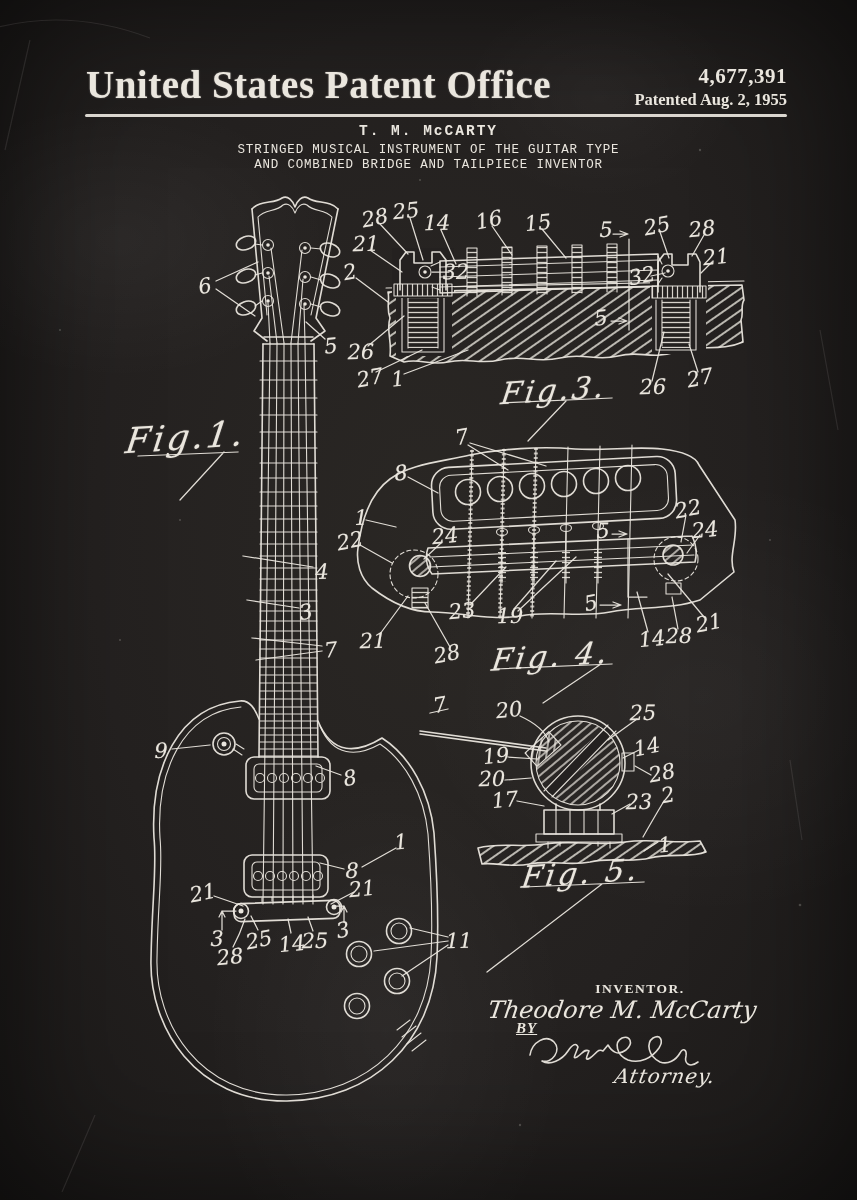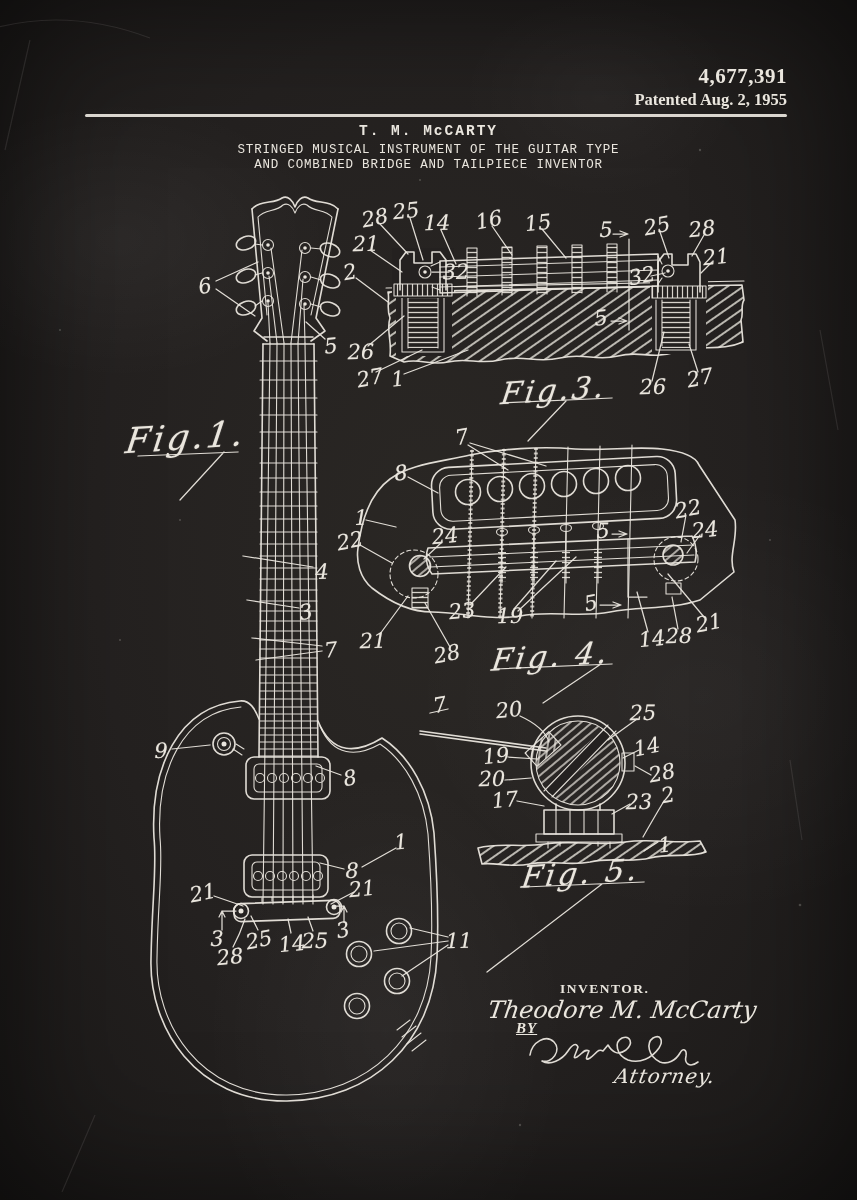--- a/index.html
+++ b/index.html
@@ -58,36 +58,37 @@
     font-size:21px;color:var(--chalk);white-space:nowrap;
     text-shadow:0 0 1px rgba(240,236,228,.4);
   }
   .fig-caption{
     position:absolute;transform:translate(-50%,-50%) rotate(-4deg) skewX(-12deg);
     font-family:"DejaVu Serif",serif;font-style:italic;
     font-size:30px;letter-spacing:3px;color:var(--chalk);white-space:nowrap;
     text-shadow:0 0 1.5px rgba(240,236,228,.4);
   }
   #caption-fig1{font-size:35px;}
-  .inv-label{position:absolute;left:560px;top:981px;width:160px;text-align:left;
+  .inv-label{position:absolute;left:560px;top:981px;width:160px;text-align:center;
     font-size:13.5px;font-weight:bold;letter-spacing:1.5px;}
   .inv-name{position:absolute;left:488px;top:996px;width:256px;text-align:center;
     font-family:"DejaVu Serif",serif;font-style:italic;font-size:24px;
     transform:skewX(-8deg);white-space:nowrap;}
   .inv-by{position:absolute;left:516px;top:1020px;font-size:15px;font-weight:bold;
     font-style:italic;letter-spacing:1px;text-decoration:underline;}
   .inv-att{position:absolute;left:590px;top:1064px;width:150px;text-align:center;
     font-family:"DejaVu Serif",serif;font-style:italic;font-size:20px;
     transform:skewX(-10deg);letter-spacing:1px;}
 </style>
 </head>
 <body>
 
 <div class="poster">
 
+  <div class="hdr-title">United States Patent Office</div>
   <div class="hdr-num">4,677,391</div>
   <div class="hdr-date">Patented Aug. 2, 1955</div>
   <div class="hdr-rule"></div>
   <div class="tw tw-t1">STRINGED MUSICAL INSTRUMENT OF THE GUITAR TYPE</div>
   <div class="tw tw-name">T. M. McCARTY</div>
   <div class="tw tw-t2">AND COMBINED BRIDGE AND TAILPIECE INVENTOR</div>
 
   <svg class="art" width="857" height="1200" viewBox="0 0 857 1200">
     <defs>
       <pattern id="hatch" width="10" height="9" patternUnits="userSpaceOnUse" patternTransform="rotate(-35)">

